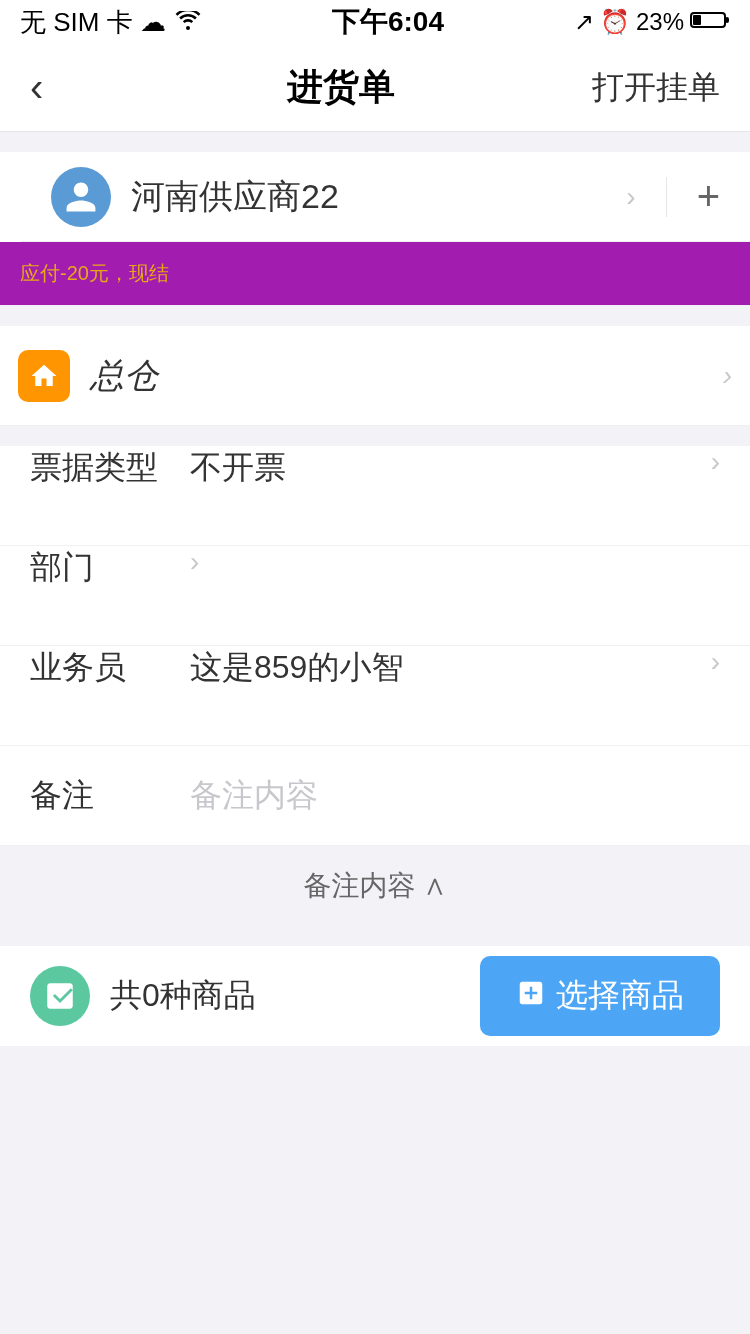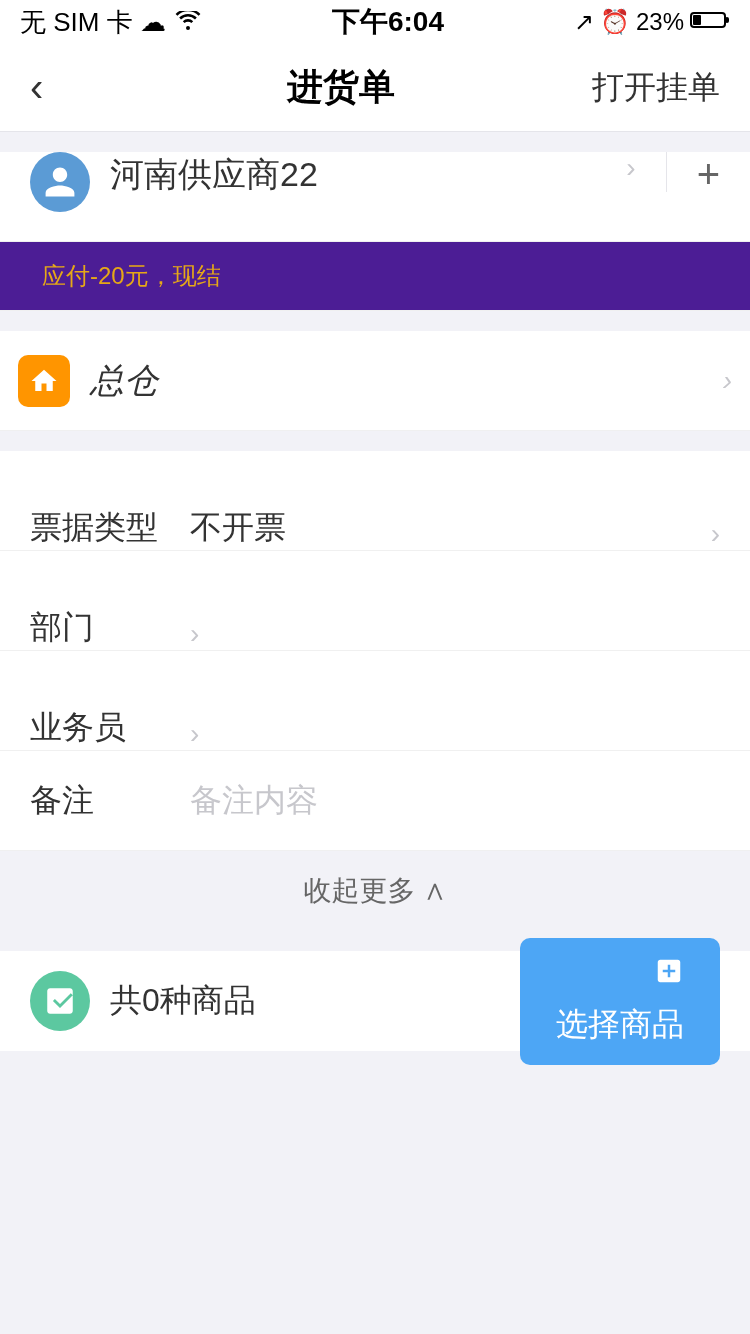--- a/index.html
+++ b/index.html
@@ -64,24 +64,26 @@
 
     
     .card-section {
       background: #fff;
       margin-bottom: 0;
     }
 
     
     .supplier-row {
       display: flex;
+      align-items: center;
       padding: 0 30px;
       height: 90px;
       background: #fff;
       border-bottom: 1px solid #f0f0f0;
+      margin-left: 21px;
     }
     .supplier-avatar {
       width: 60px;
       height: 60px;
       border-radius: 50%;
       background: #5b9bd5;
       display: flex;
       align-items: center;
       justify-content: center;
       margin-right: 20px;
@@ -105,36 +107,36 @@
       margin-right: 30px;
     }
     .supplier-add {
       font-size: 40px;
       color: #666;
       cursor: pointer;
     }
 
     
     .notice-bar {
-      background: #4c1d95;
-      padding: 18px 42px;
-      font-size: 24px;
+      background: #a21caf;
+      padding: 18px 20px;
+      font-size: 20px;
       color: #e6a817;
       border-bottom: 1px solid #f0f0f0;
     }
 
     .section-gap-sm {
       height: 20px;
       background: #f2f2f7;
     }
 
     
     .form-row {
       display: flex;
-      align-items: flex-end;
+      align-items: flex-start;
       padding: 0 30px;
       height: 100px;
       background: #fff;
       border-bottom: 1px solid #f0f0f0;
       cursor: pointer;
     }
     .form-row-warehouse {
       display: flex;
       align-items: center;
       padding: 0 18px;
@@ -234,24 +236,23 @@
       color: #333;
     }
     .select-btn {
       background: #4da6f5;
       color: #fff;
       border: none;
       border-radius: 10px;
       padding: 18px 36px;
       font-size: 32px;
       display: flex;
-      align-items: flex-end;
+      align-items: center;
       gap: 10px;
       cursor: pointer;
-      flex-direction: column;
     }
     .select-btn-icon { font-size: 30px; }
 
     
     .bottom-gray {
       flex: 1;
       background: #f2f2f7;
       min-height: 300px;
     }
   </style>
@@ -324,30 +325,31 @@
     <div class="row-label">票据类型</div>
     <div class="row-value">不开票</div>
     <div class="row-chevron">›</div>
   </div>
   <div class="form-row">
     <div class="row-label">部门</div>
     <div class="row-chevron">›</div>
   </div>
   <div class="form-row">
     <div class="row-label">业务员</div>
+    <div class="row-value">这是859的小智</div>
     <div class="row-chevron">›</div>
   </div>
   <div class="remark-row">
     <div class="row-label">备注</div>
     <div class="remark-placeholder">备注内容</div>
   </div>
 </div>
 
 <div class="collapse-row">
-  <span class="collapse-text">收起更多 ∧</span>
+  <span class="collapse-text">备注内容 ∧</span>
 </div>
 
 <div class="section-gap2"></div>
 
 <div class="product-bar">
   <div class="product-icon">
     <svg viewBox="0 0 24 24">
         <path d="M19 3H5c-1.1 0-2 .9-2 2v14c0 1.1.9 2 2 2h14c1.1 0 2-.9 2-2V5c0-1.1-.9-2-2-2zm-7 14l-5-5 1.4-1.4L12 14.2l7.6-7.6L21 8l-9 9z"></path>
       </svg>
   </div>

